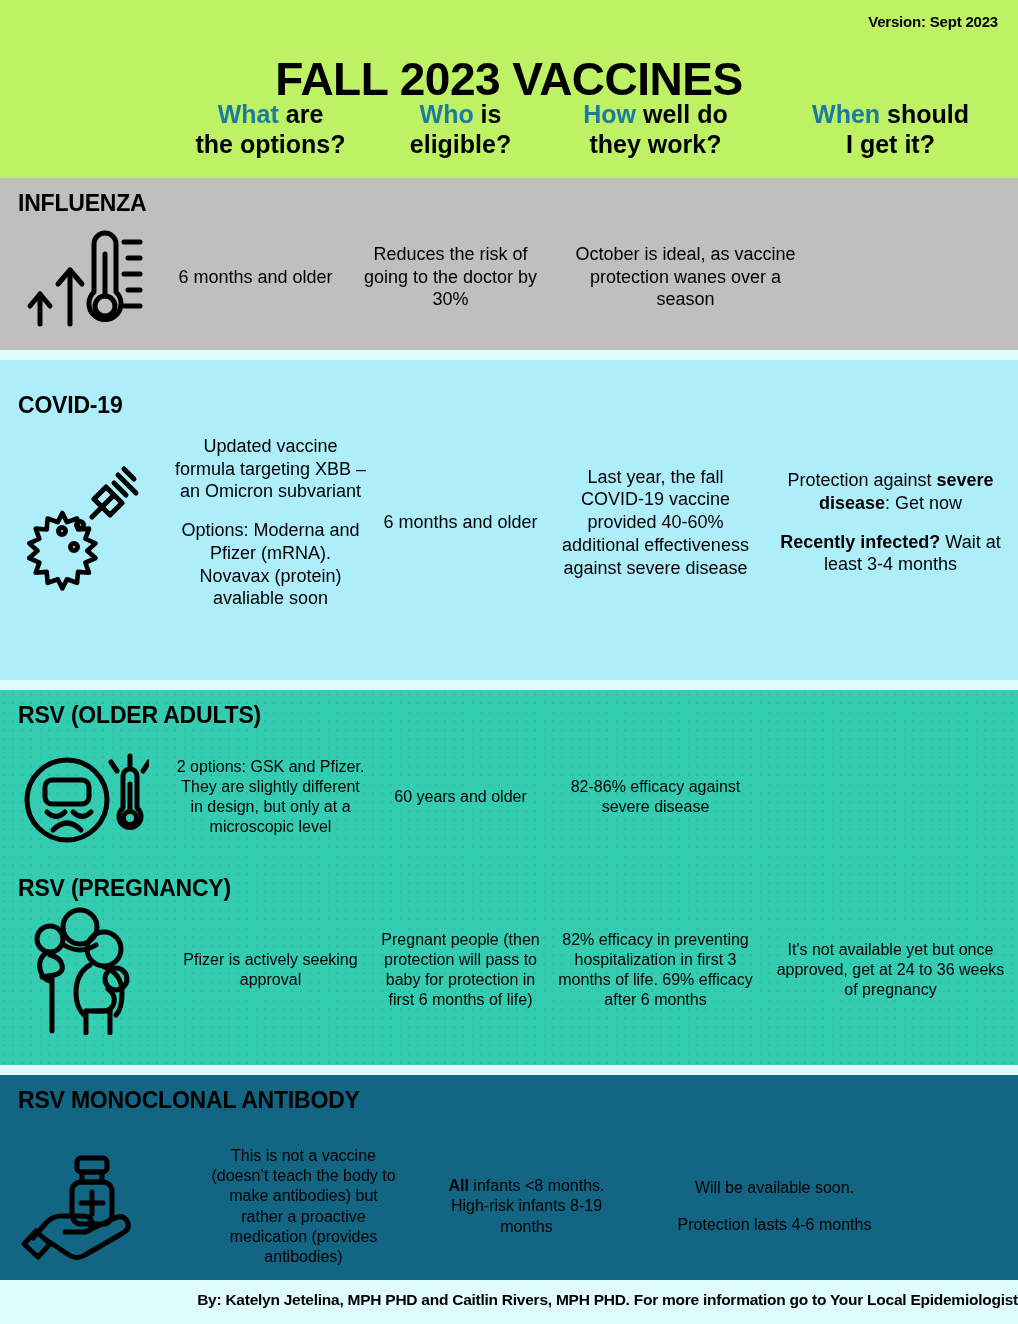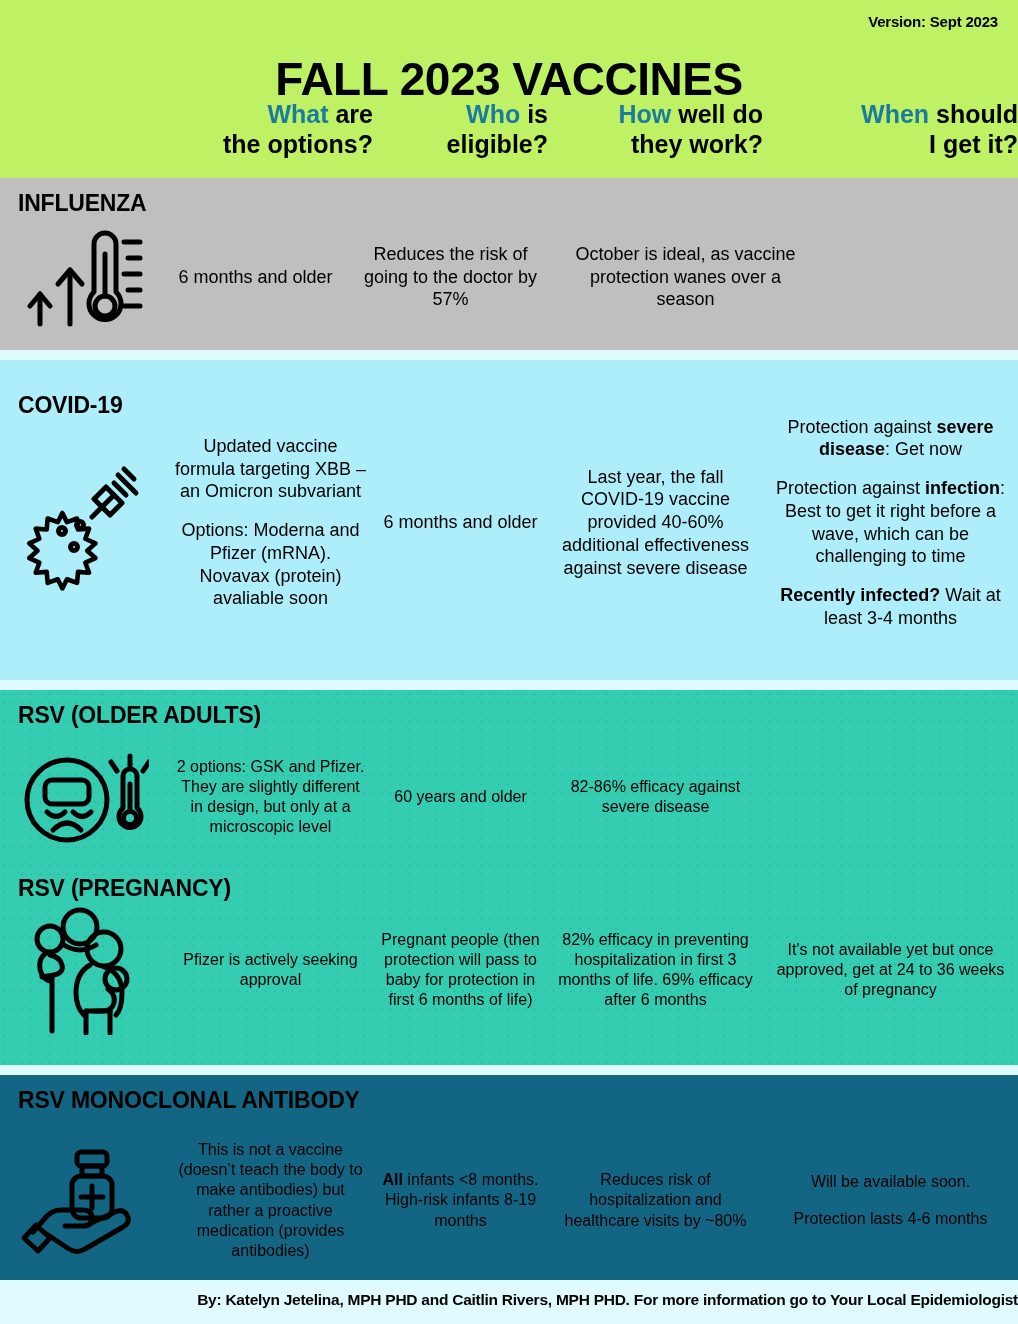--- a/index.html
+++ b/index.html
@@ -52,21 +52,21 @@
   }
 
   .col-headers {
     position: absolute;
     top: 100px;
     left: 0;
     width: 100%;
     display: flex;
   }
   .col-head {
-    text-align: right;
+    text-align: center;
     font-size: 25px;
     font-weight: 700;
     line-height: 1.18;
     color: #000;
   }
   .col-head .accent { color: #1b7b9e; }
 
   
   .c-icon  { width: 168px; flex: none; }
   .c-1     { width: 205px; flex: none; }
@@ -134,21 +134,21 @@
   
   .row-covid { top: 20px; height: 285px; }
   .row-covid .cell { font-size: 18px; }
 
   
   .row-rsv-older { top: 42px; height: 130px; }
   
   .row-rsv-preg { top: 205px; height: 150px; }
 
   
-  .row-mab { top: 48px; height: 155px; }
+  .row-mab { top: 54px; height: 155px; gap: 33px; }
 
   
   .footer {
     flex: none;
     height: 40px;
     background: #e0fbfd;
     display: flex;
     align-items: center;
     justify-content: flex-end;
     font-size: 15.5px;
@@ -206,21 +206,21 @@
             <line x1="104" y1="68" x2="116" y2="68"></line>
             <line x1="100" y1="84" x2="116" y2="84"></line>
             <line x1="46" y1="102" x2="46" y2="48"></line>
             <polyline points="34,62 46,48 58,62"></polyline>
             <line x1="16" y1="102" x2="16" y2="72"></line>
             <polyline points="6,84 16,72 26,84"></polyline>
           </g>
         </svg>
       </div>
       <div class="cell c-2">6 months and older</div>
-      <div class="cell c-3">Reduces the risk of going to the doctor by 57%</div>
+      <div class="cell c-3">Reduces the risk of going to the doctor by 30%</div>
       <div class="cell c-4">October is ideal, as vaccine protection wanes over a season</div>
     </div>
   </div>
 
   <div class="gap"></div>
 
   <div class="band band-covid">
     <div class="band-label band-label-covid">COVID-19</div>
     <div class="row-cells row-covid">
       <div class="c-icon icon-cell">
@@ -239,21 +239,20 @@
         </svg>
       </div>
       <div class="cell c-1">
         <p>Updated vaccine formula targeting XBB – an Omicron subvariant</p>
         <p>Options: Moderna and Pfizer (mRNA). Novavax (protein) avaliable soon</p>
       </div>
       <div class="cell c-2">6 months and older</div>
       <div class="cell c-3">Last year, the fall COVID-19 vaccine provided 40-60% additional effectiveness against severe disease</div>
       <div class="cell c-4">
         <p><span>Protection against </span><b>severe disease</b><span>: Get now</span></p>
-        <p><span>Protection against </span><b>infection</b><span>: Best to get it right before a wave, which can be challenging to time</span></p>
         <p><b>Recently infected?</b><span> Wait at least 3-4 months</span></p>
       </div>
     </div>
   </div>
 
   <div class="gap"></div>
 
   <div class="band band-rsv">
 
     <div class="band-label band-label-rsv-older">RSV  (OLDER ADULTS)</div>
@@ -323,21 +322,20 @@
             <line x1="73" y1="40" x2="73" y2="62"></line>
             <line x1="62" y1="51" x2="84" y2="51"></line>
             <path d="M14 86 l14 -16 q6 -6 14 -6 l22 0 q9 0 9 8 q0 8 -9 8 l-18 0"></path>
             <path d="M66 80 l30 -14 q8 -4 12 3 q4 7 -4 12 l-38 22 q-8 5 -16 0 l-24 -16"></path>
             <path d="M5 92 l12 -13 14 13 -12 13 z"></path>
           </g>
         </svg>
       </div>
       <div class="cell c-1">This is not a vaccine (doesn’t teach the body to make antibodies) but rather a proactive medication (provides antibodies)</div>
       <div class="cell c-2"><b>All</b><span> infants &lt;8 months. High-risk infants 8-19 months</span></div>
-      <div class="cell c-3">Reduces risk of hospitalization and healthcare visits by ~80%</div>
       <div class="cell c-4">
         <p>Will be available soon.</p>
         <p>Protection lasts 4-6 months</p>
       </div>
     </div>
   </div>
 
   <div class="footer">
     <span>By: Katelyn Jetelina, MPH PHD and Caitlin Rivers, MPH PHD. For more information go to Your Local Epidemiologist</span>
   </div>

